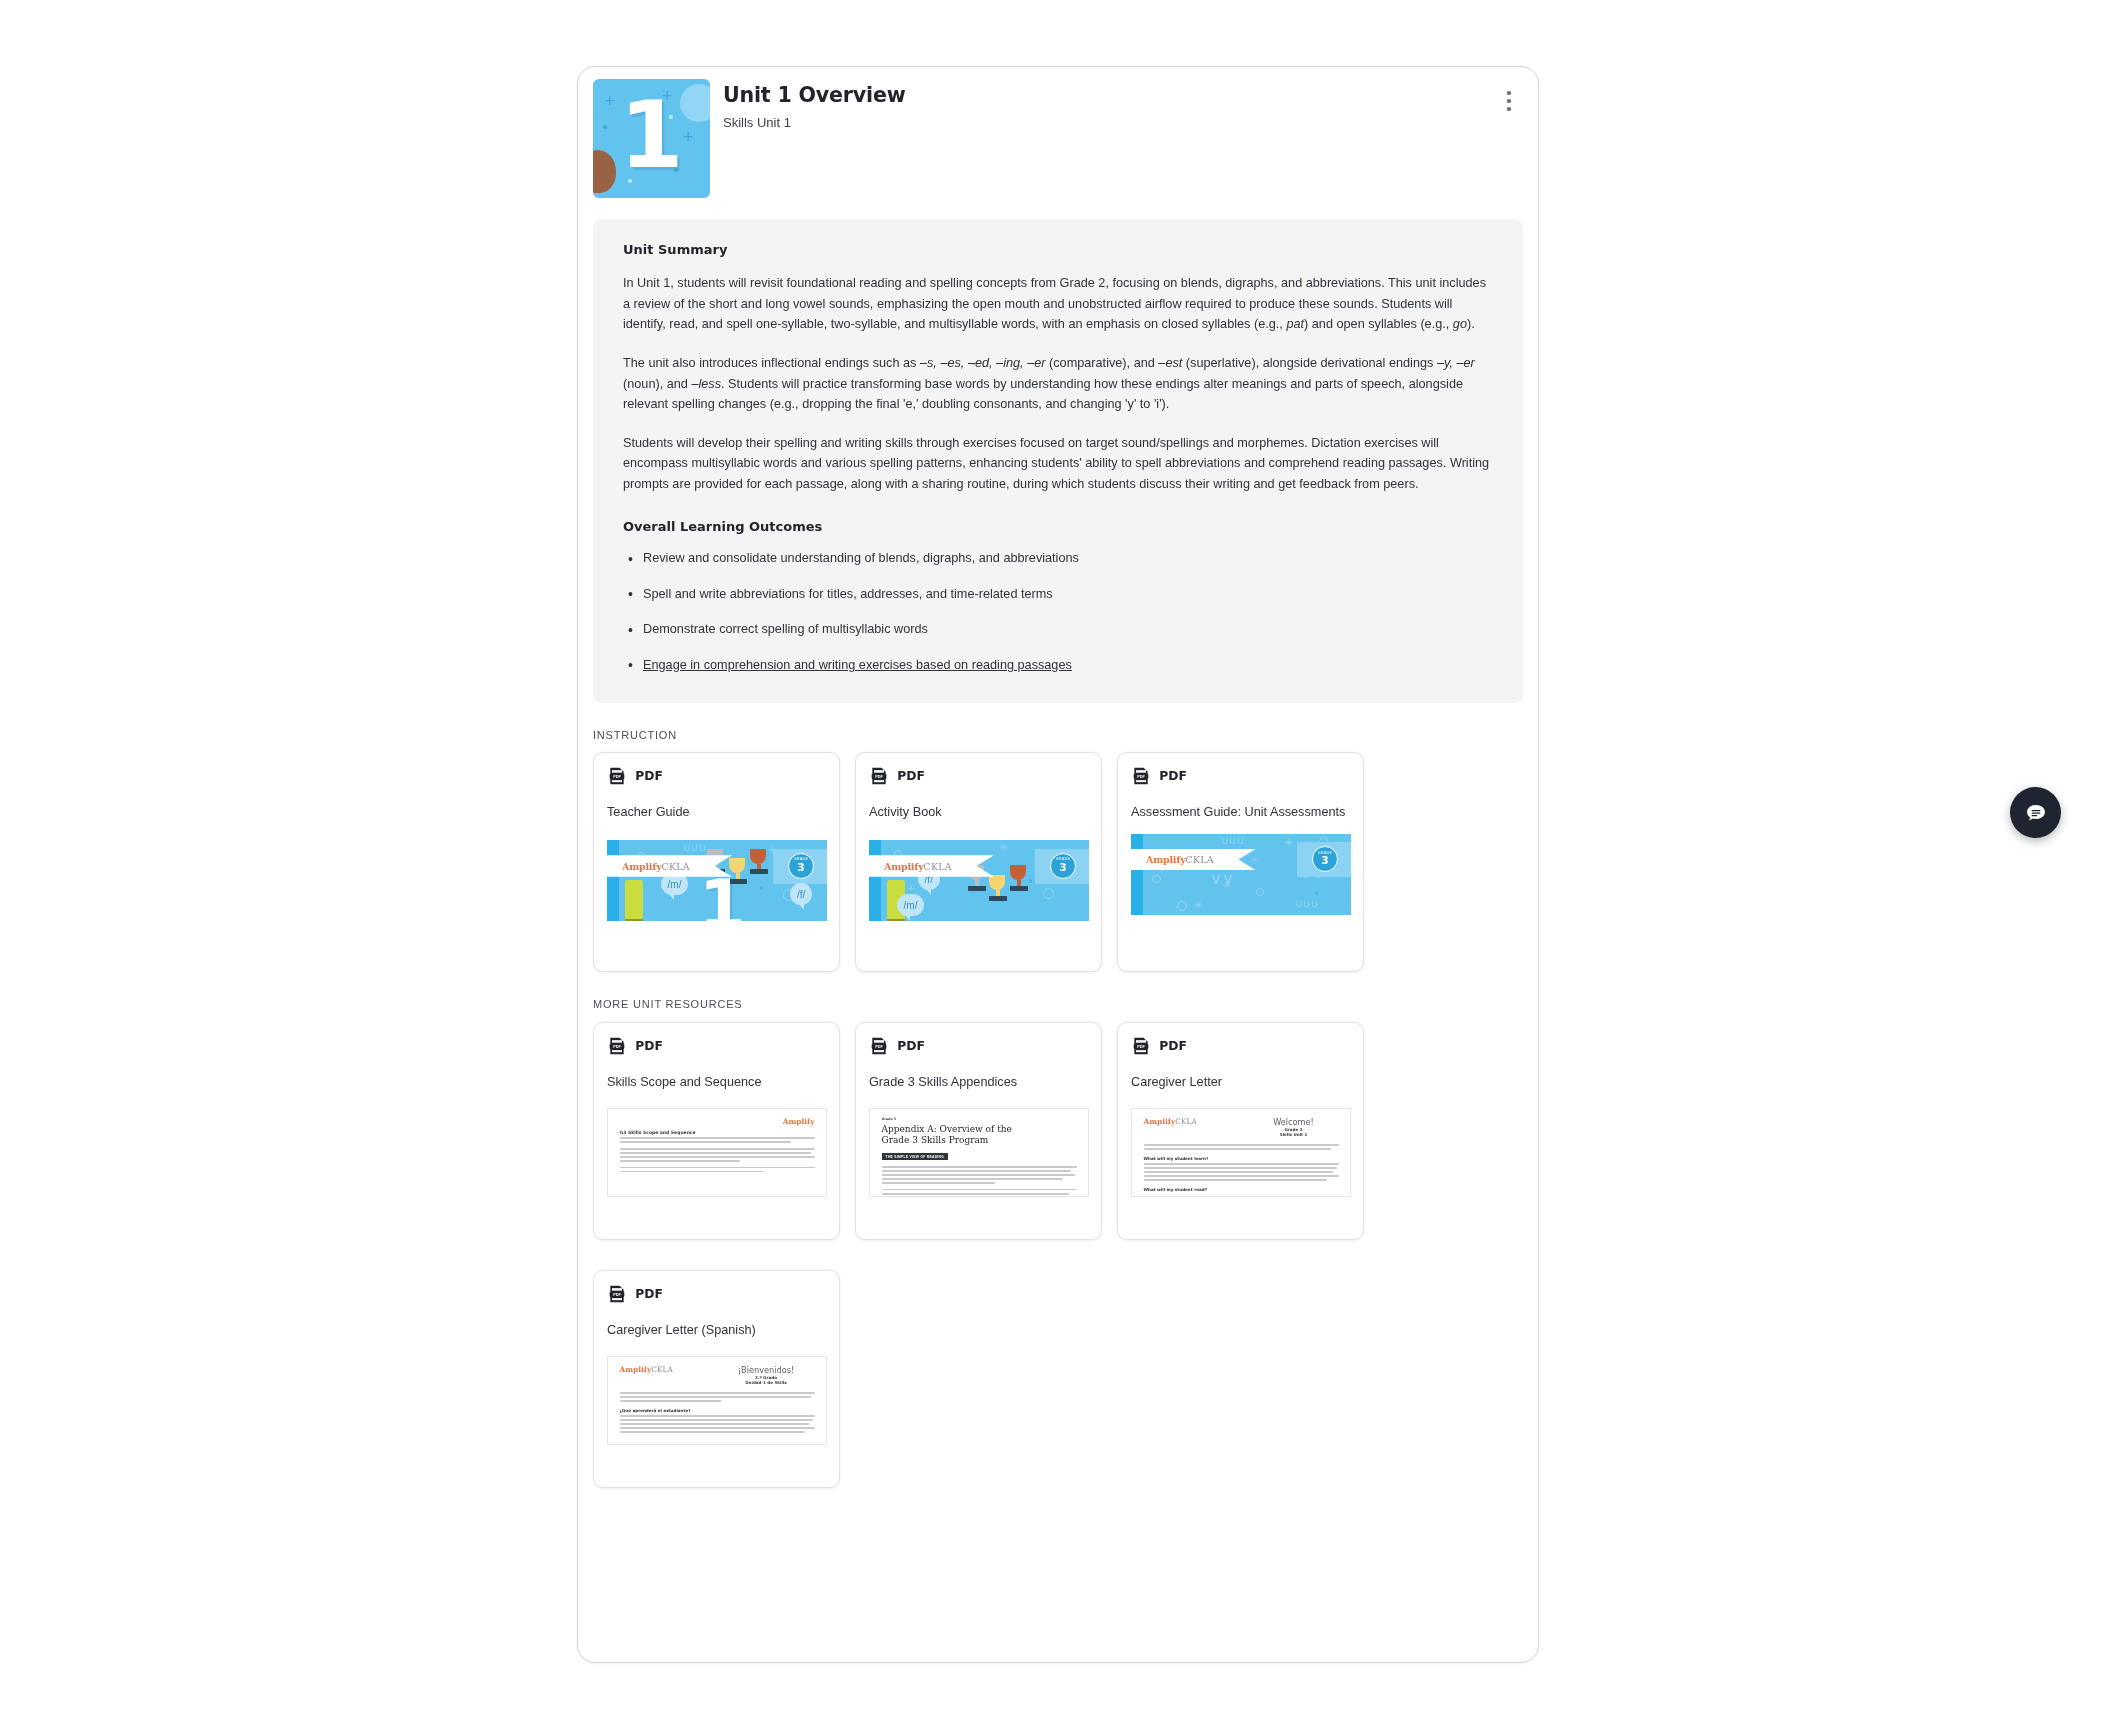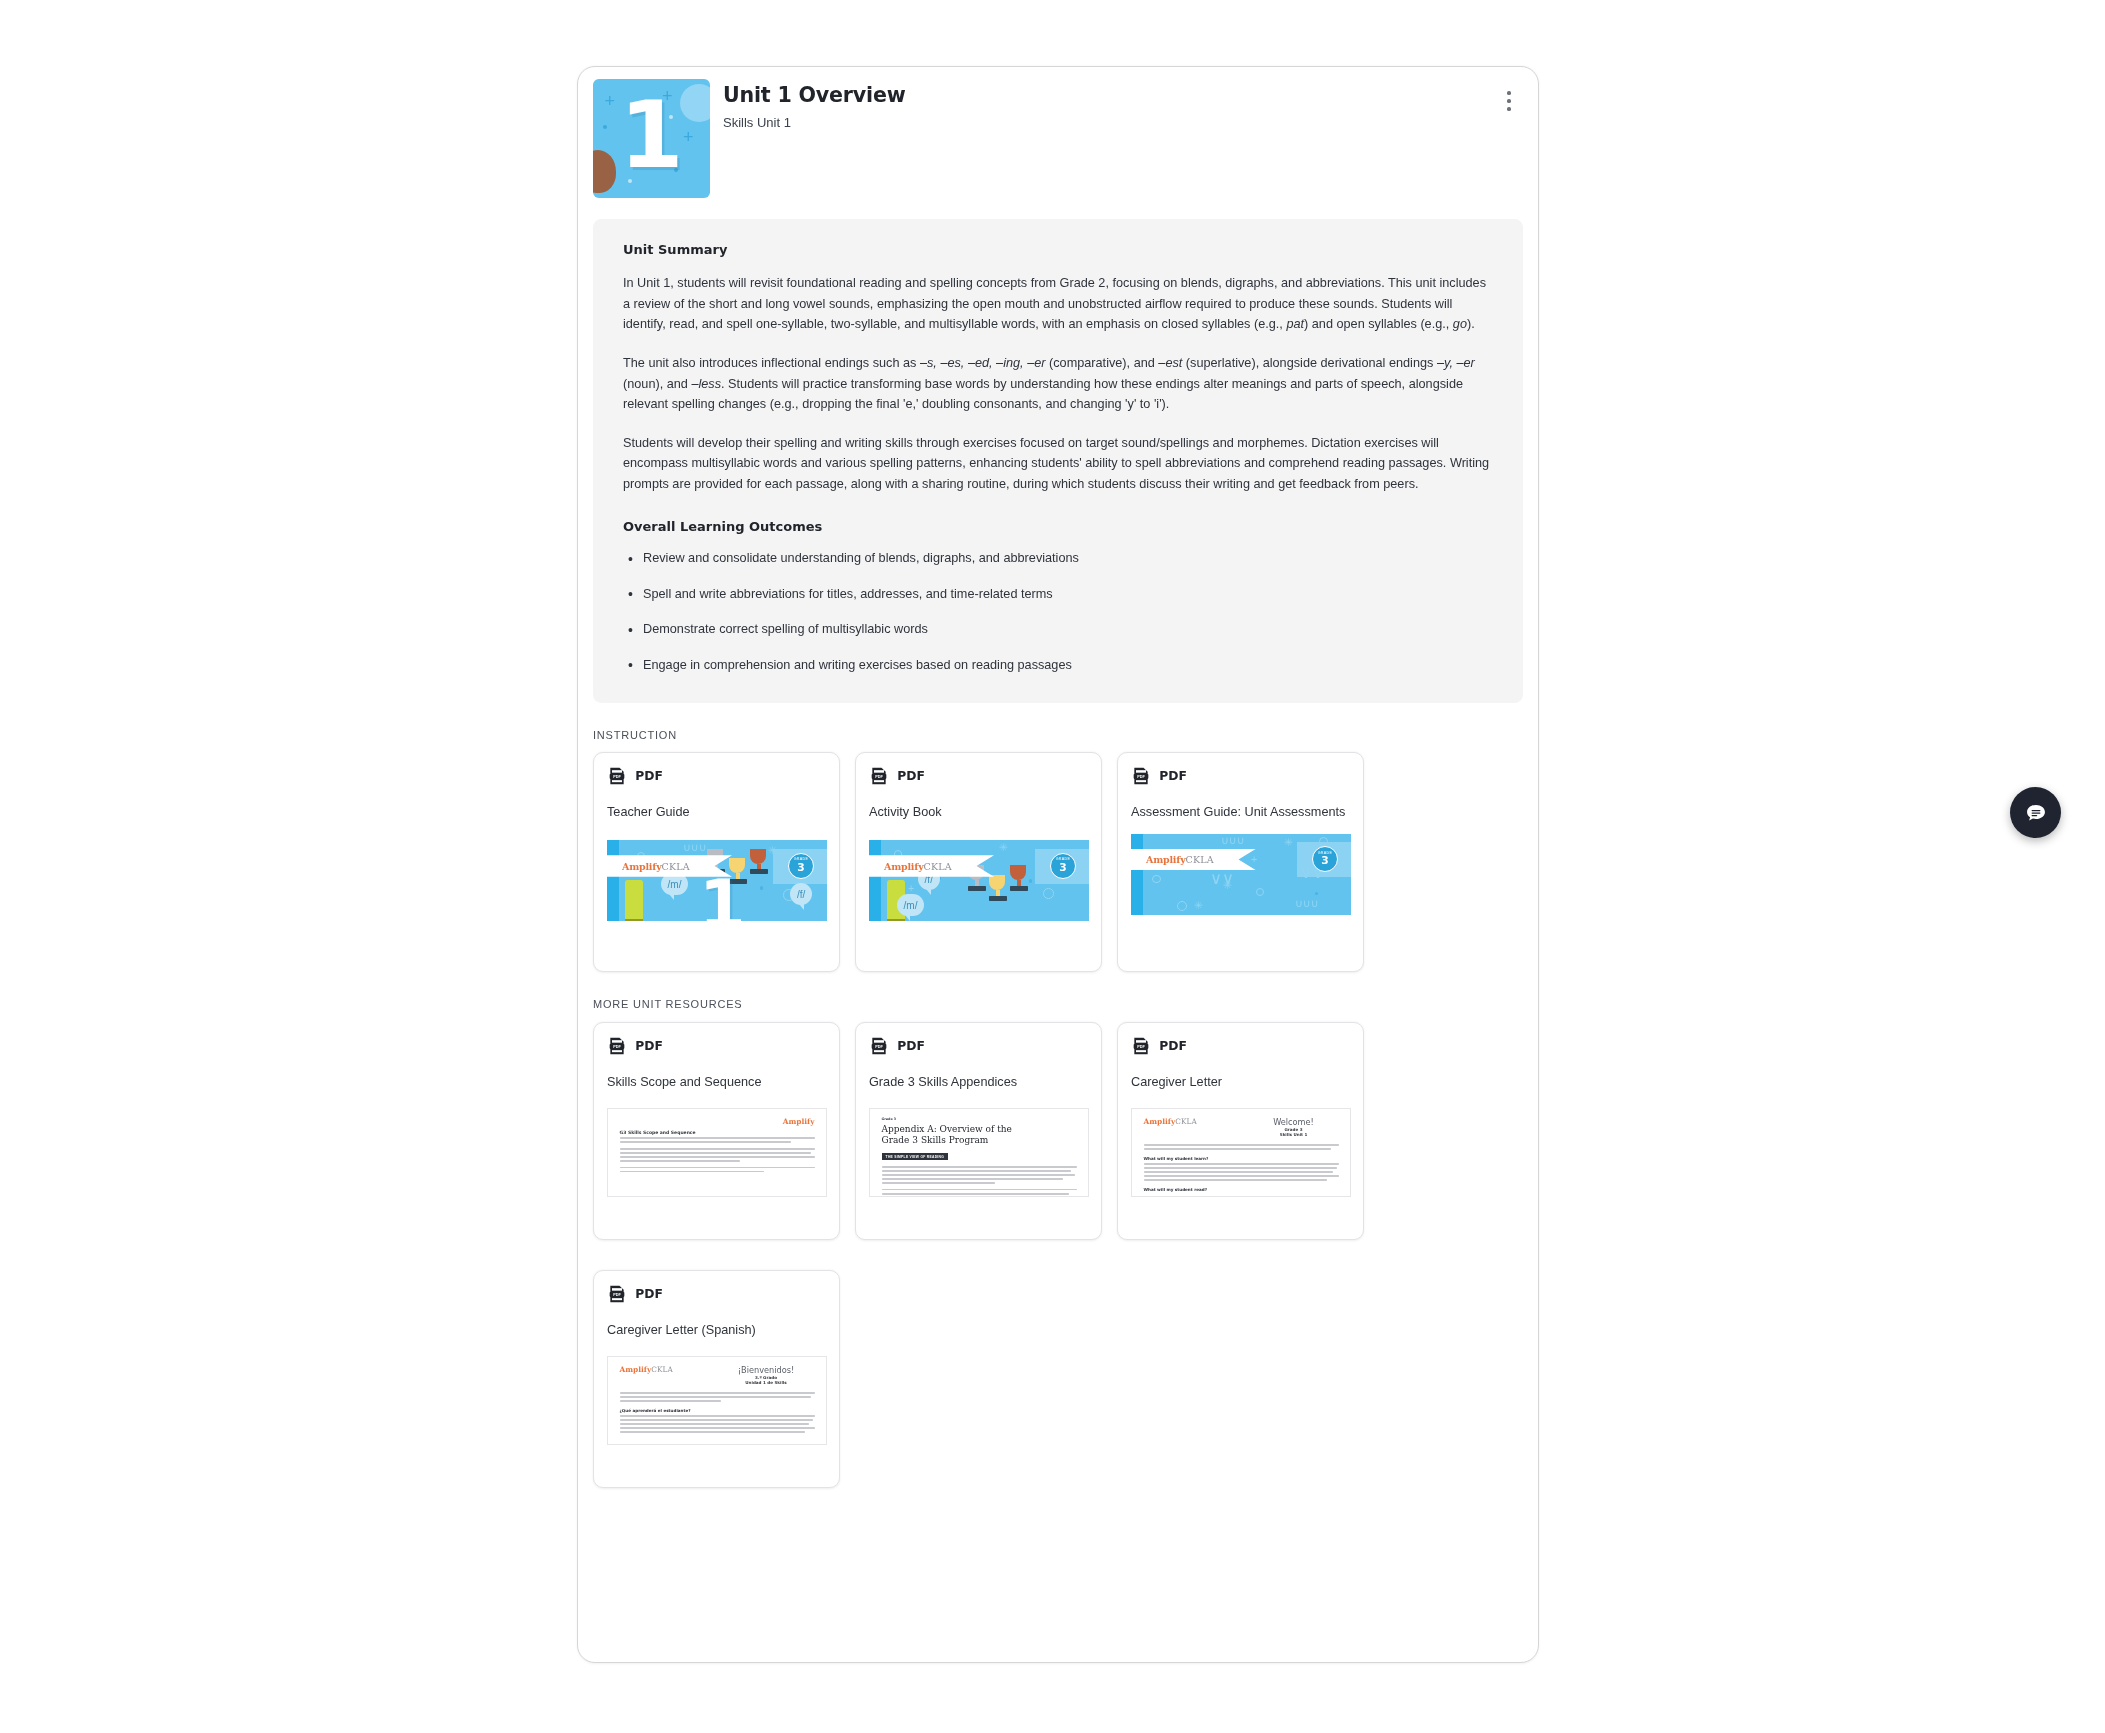--- a/index.html
+++ b/index.html
@@ -167,21 +167,21 @@
   }
   .outcomes { list-style: none; }
   .outcomes li {
     position: relative;
     padding-left: 20px;
     font-size: 12.7px;
     line-height: 1.5;
     color: #2f333b;
     margin-bottom: 16.4px;
   }
-  .outcomes li:last-child { margin-bottom: 0; }
+  .outcomes li:last-child { margin-bottom: 0; text-decoration: underline; }
   .outcomes li::before {
     content: "•";
     position: absolute;
     left: 5px;
     top: -0.8px;
     color: #2f333b;
     font-size: 14px;
   }
 
   

